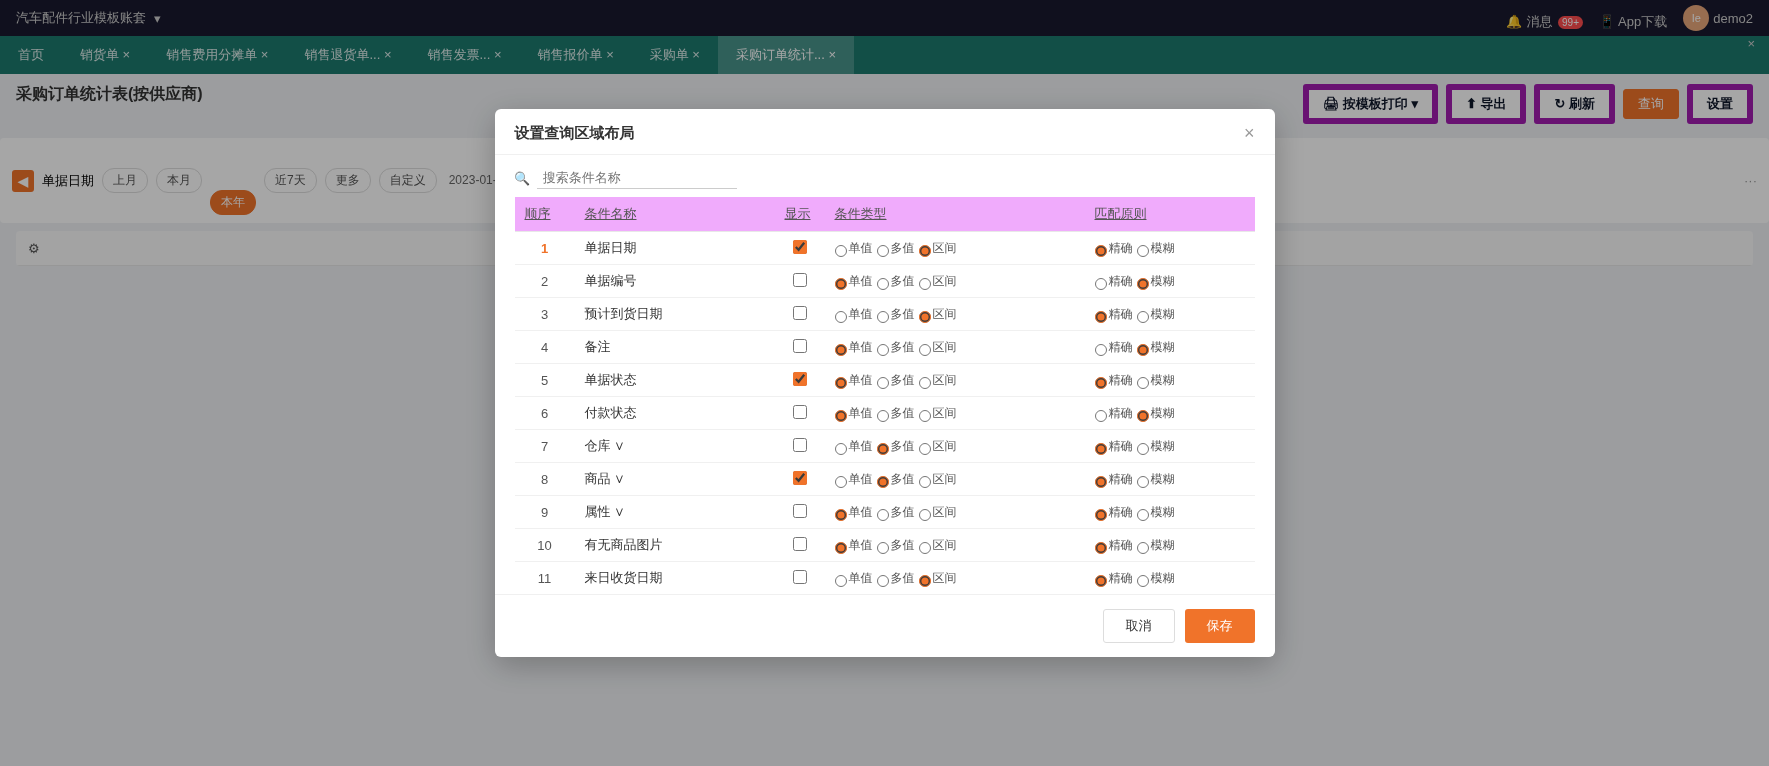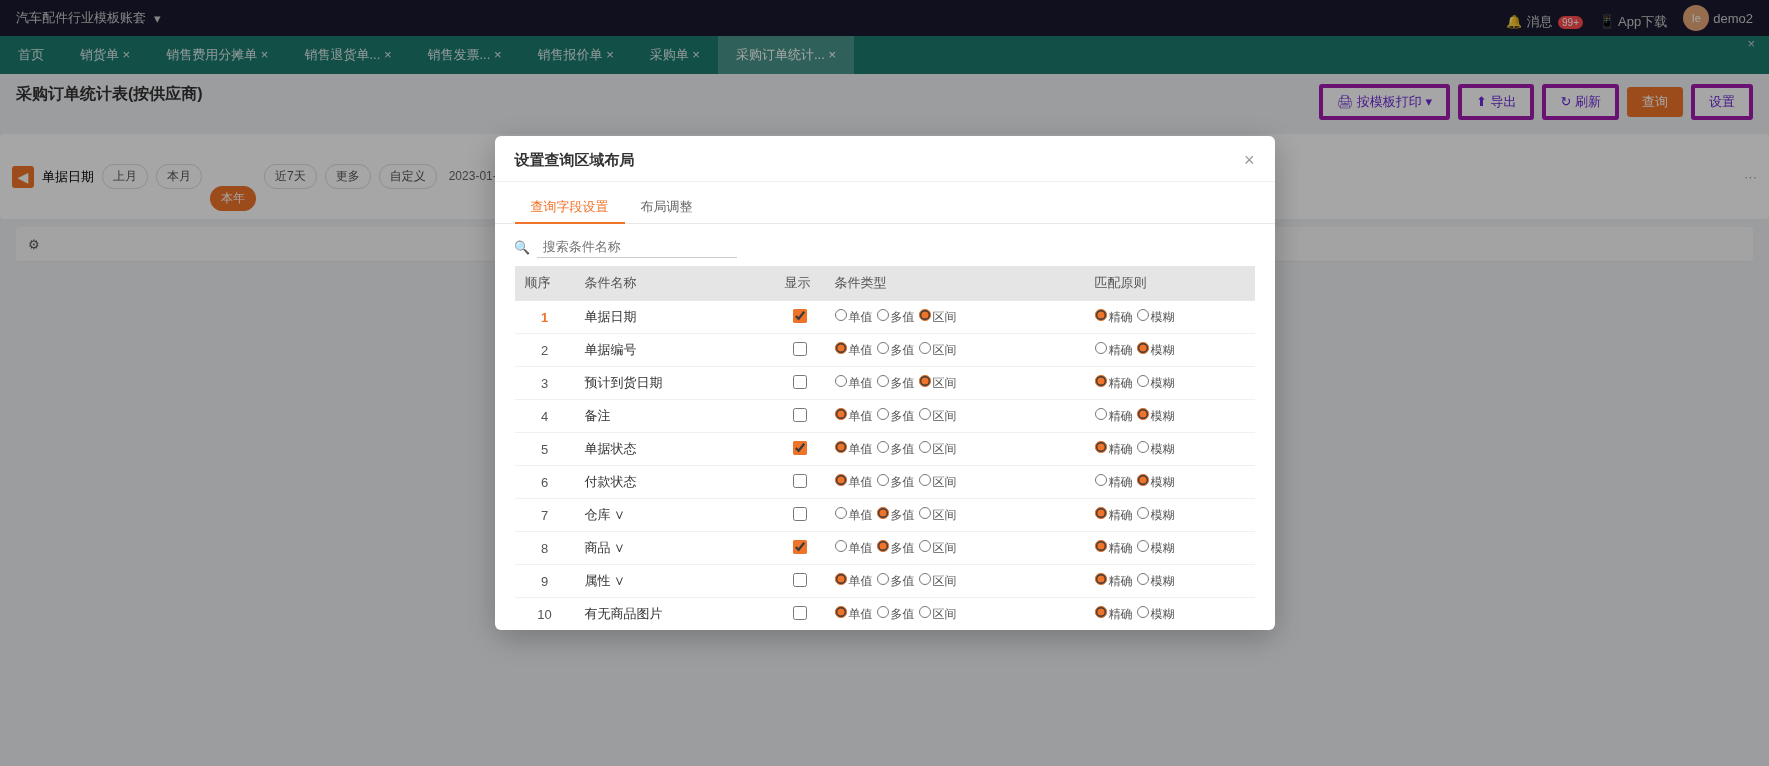--- a/index.html
+++ b/index.html
@@ -38,21 +38,21 @@
     .btn {
       padding: 5px 14px;
       border-radius: 3px;
       font-size: 13px;
       cursor: pointer;
       border: 1px solid #ddd;
       background: white;
       color: #333;
     }
     .btn-primary { background: #f0732a; color: white; border-color: #f0732a; }
-    .btn-outline { background: white; color: #6d28d9; border: 4px solid #a21caf; }
+    .btn-outline { background: white; color: #0f172a; border: 6px solid #a21caf; font-weight: bold; }
 
     
     .filter-bar {
       display: flex;
       align-items: center;
       gap: 8px;
       margin-bottom: 8px;
       background: white;
       padding: 8px 12px;
       border-radius: 4px;
@@ -152,27 +152,28 @@
     .modal-table {
       flex: 1;
       overflow-y: auto;
       padding: 0 20px;
     }
     .modal-table table {
       width: 100%;
       border-collapse: collapse;
     }
     .modal-table thead th {
-      background: #e5e5e5;
+      background: #f0abfc;
       padding: 8px 10px;
       text-align: left;
       font-size: 13px;
       color: #555;
       border-bottom: 1px solid #e8e8e8;
       font-weight: normal;
+      text-decoration: underline;
     }
     .modal-table tbody tr {
       border-bottom: 1px solid #f0f0f0;
     }
     .modal-table tbody tr:last-child { border-bottom: none; }
     .modal-table tbody td {
       padding: 7px 10px;
       font-size: 13px;
       color: #333;
     }
@@ -181,21 +182,21 @@
       font-weight: bold;
       text-align: center;
     }
     .order-num-plain { text-align: center; color: #555; }
 
     
     .cb { width: 14px; height: 14px; accent-color: #f0732a; cursor: pointer; }
 
     
     .radio-group { display: flex; align-items: center; gap: 4px; }
-    .radio-group label { font-size: 12px; color: #555; display: flex; align-items: flex-start; gap: 2px; cursor: pointer; }
+    .radio-group label { font-size: 12px; color: #555; display: flex; align-items: flex-end; gap: 2px; cursor: pointer; }
     .radio-group input[type=radio] { accent-color: #f0732a; width: 12px; height: 12px; }
 
     
     .modal-footer {
       display: flex;
       justify-content: flex-end;
       gap: 10px;
       padding: 14px 20px;
       border-top: 1px solid #f0f0f0;
     }
@@ -334,24 +335,20 @@
 </div>
 
 <div class="overlay">
   <div class="modal">
 
     <div class="modal-header">
       <span class="modal-title">设置查询区域布局</span>
       <button class="modal-close">×</button>
     </div>
 
-    <div class="modal-tabs">
-      <div class="modal-tab active">查询字段设置</div>
-      <div class="modal-tab">布局调整</div>
-    </div>
 
     <div class="modal-search">
       <span style="color:#999;">🔍</span>
       <input type="text" placeholder="搜索条件名称" style="border-top: none; border-right: none; border-left: none; border-image: initial; border-bottom: 1px solid rgb(204, 204, 204); outline: none; font-size: 13px; padding: 3px 6px; width: 200px; color: rgb(153, 153, 153);">
     </div>
 
     <div class="modal-table">
       <table>
         <thead>
           <tr>
@@ -536,18 +533,40 @@
                   <label><input type="radio" name="type-10" style="">区间</label>
                 </div>
               </td>
               <td>
                 <div class="radio-group">
                   <label><input type="radio" name="rule-10" checked="" style="">精确</label>
                   <label><input type="radio" name="rule-10" style="">模糊</label>
                 </div>
               </td>
             </tr>
+            <tr>
+              <td class="order-num-plain" style="text-align: center; color: rgb(85, 85, 85); font-weight: normal;">11</td>
+              <td>来日收货日期</td>
+              <td style="text-align: center;"><input type="checkbox" class="cb" style=""></td>
+              <td>
+                <div class="radio-group">
+                  <label><input type="radio" name="type-11" style="">单值</label>
+                  <label><input type="radio" name="type-11" style="">多值</label>
+                  <label><input type="radio" name="type-11" checked="" style="">区间</label>
+                </div>
+              </td>
+              <td>
+                <div class="radio-group">
+                  <label><input type="radio" name="rule-11" checked="" style="">精确</label>
+                  <label><input type="radio" name="rule-11" style="">模糊</label>
+                </div>
+              </td>
+            </tr>
           </tbody>
       </table>
     </div>
 
+    <div class="modal-footer">
+      <button class="btn-cancel">取消</button>
+      <button class="btn-save">保存</button>
+    </div>
   </div>
 </div>
 
 </body></html>

